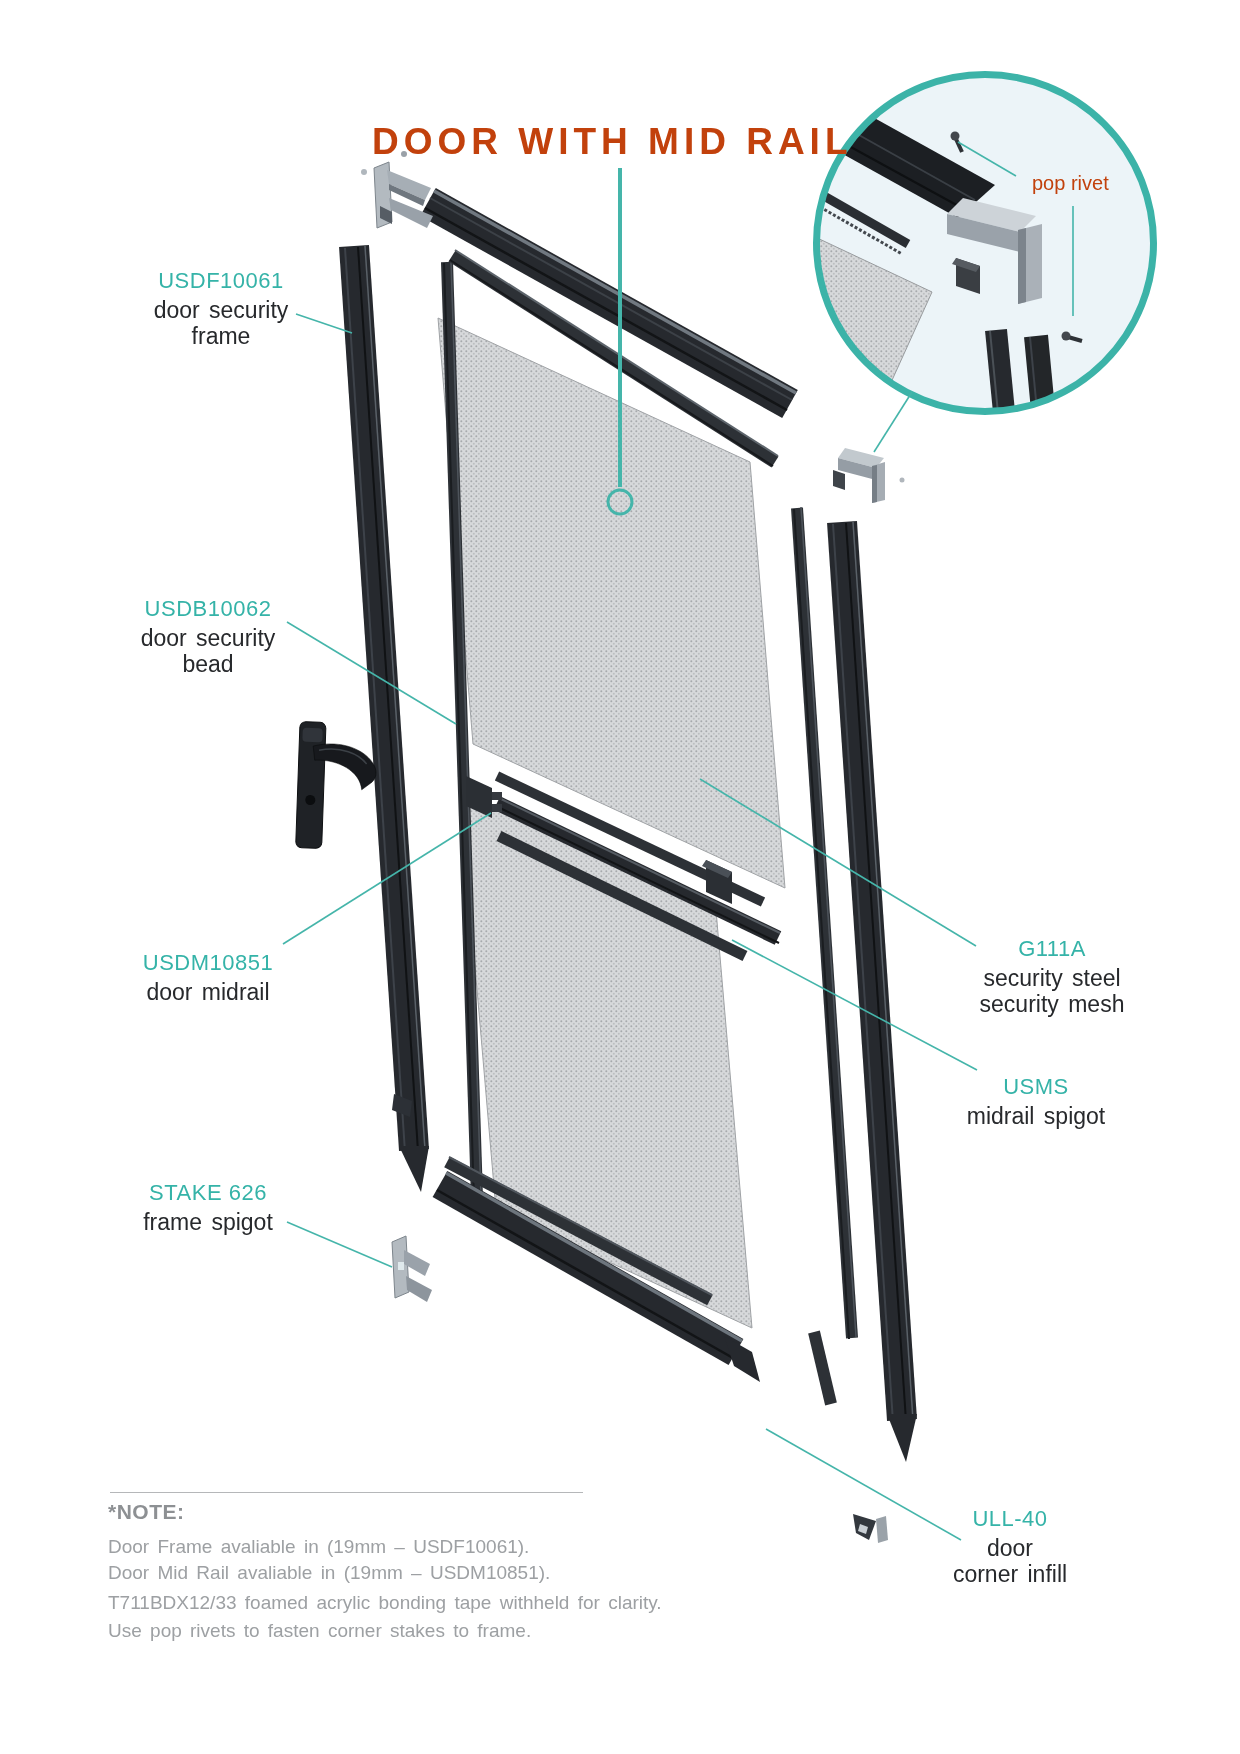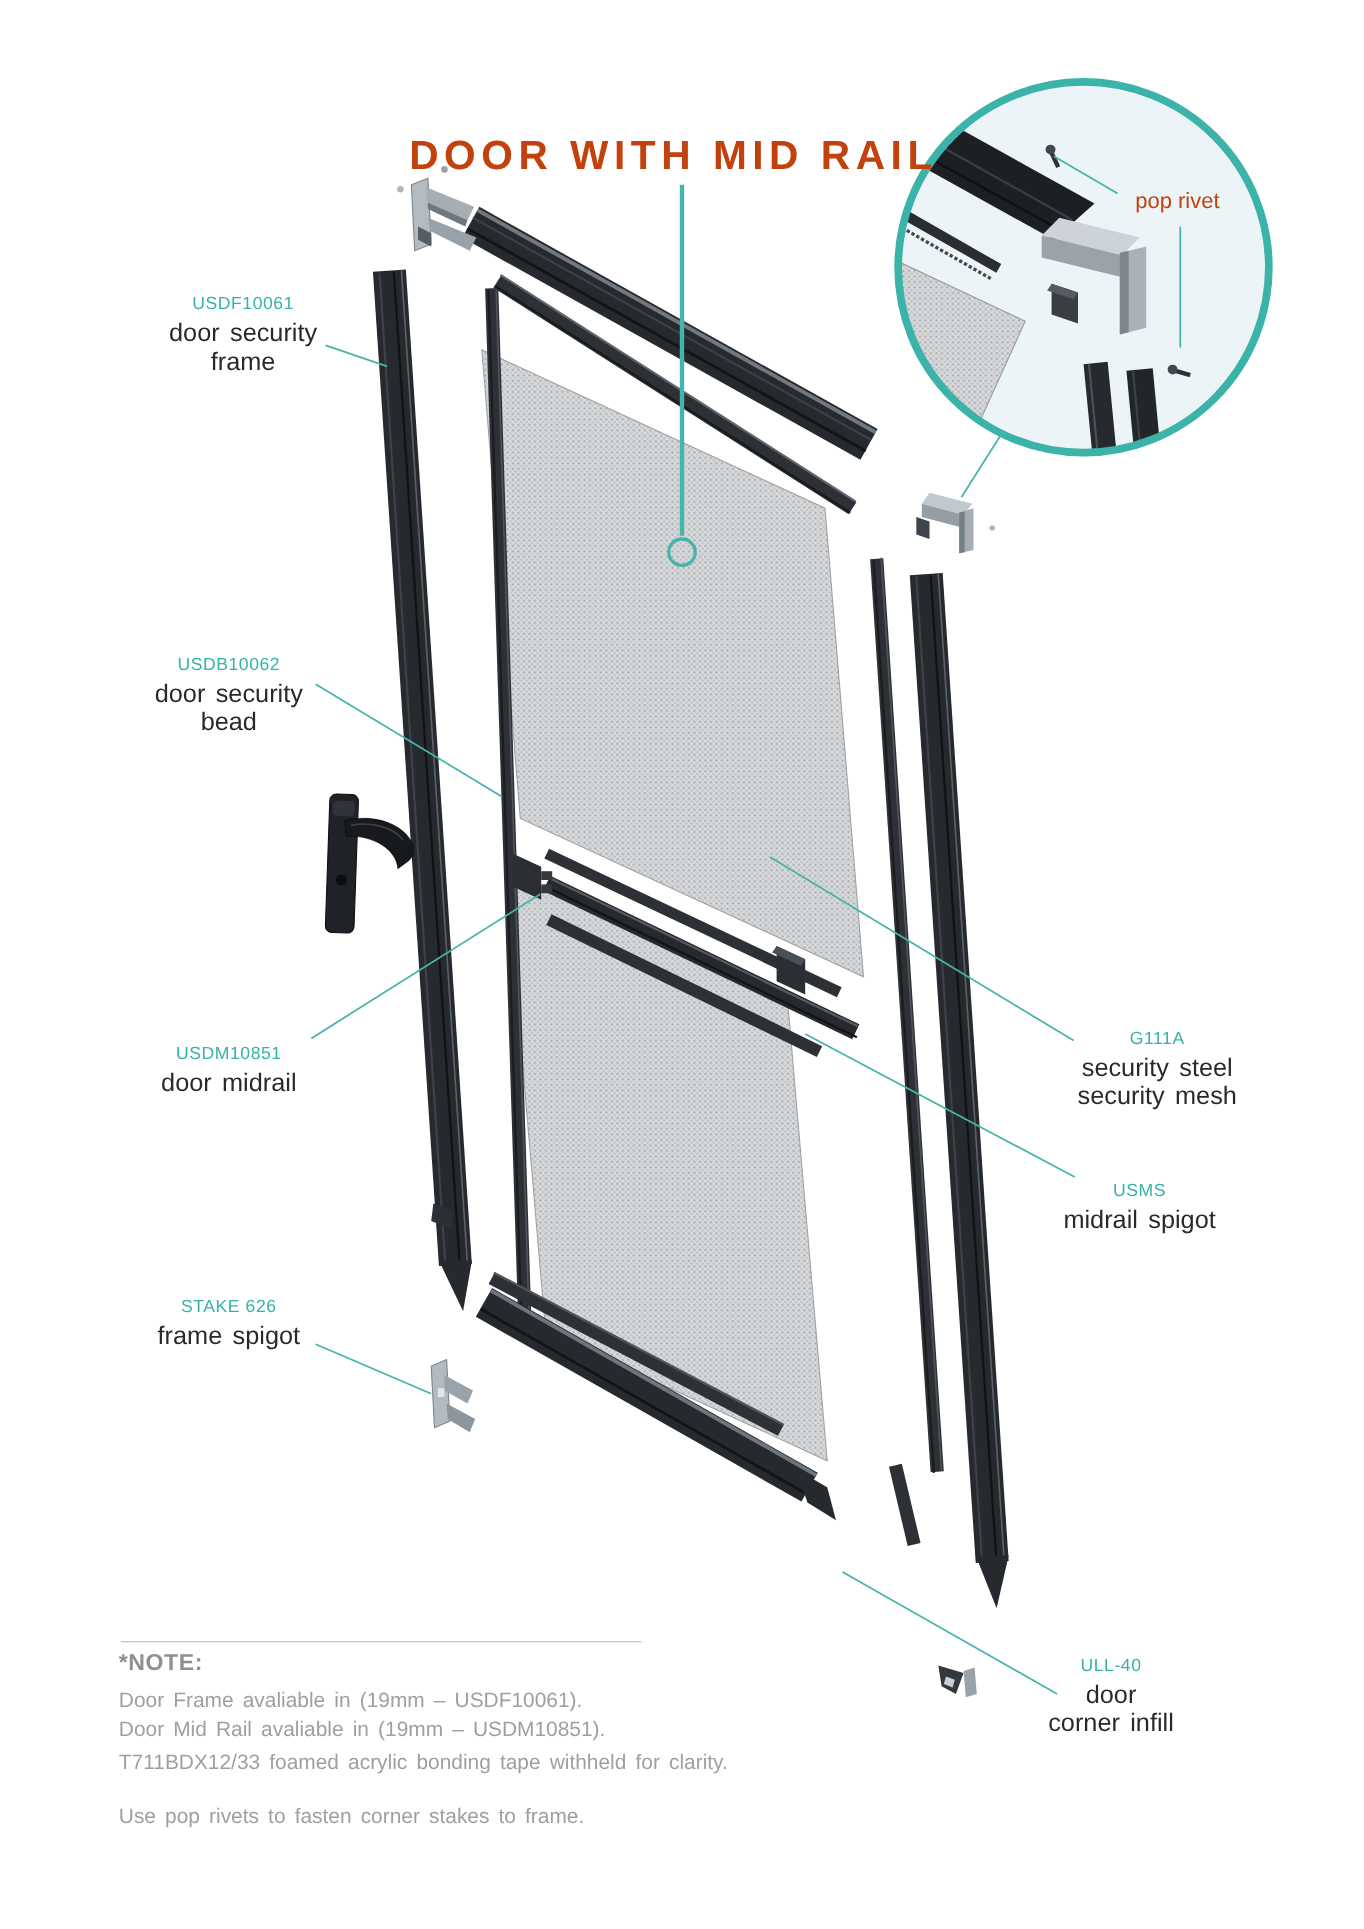--- a/index.html
+++ b/index.html
@@ -7,38 +7,38 @@
     width:1240px;height:1754px;background:#ffffff;position:relative;overflow:hidden;
     font-family:"Liberation Sans", sans-serif;
   }
   svg{position:absolute;left:0;top:0;}
   .abs{position:absolute;}
   .title{
     left:372px;top:121px;font-size:37px;letter-spacing:5px;color:#c2410c;
     white-space:nowrap;font-weight:700;text-align:right;
   }
   .part-label{text-align:center;}
-  .part-label .code{font-size:16px;color:#35b3a8;letter-spacing:0.5px;margin-bottom:3px;}
+  .part-label .code{font-size:22px;color:#35b3a8;letter-spacing:0.5px;margin-bottom:3px;}
   .part-label .desc{font-size:23px;color:#27292c;line-height:26px;word-spacing:3px;}
   .part-label .desc:empty{display:none;}
   .lbl-usdf{left:100px;top:268px;width:242px;}
   .lbl-usdb{left:88px;top:596px;width:240px;}
   .lbl-usdm{left:88px;top:950px;width:240px;}
   .lbl-stake{left:88px;top:1180px;width:240px;}
   .lbl-g111a{left:928px;top:936px;width:248px;}
   .lbl-usms{left:912px;top:1074px;width:248px;}
   .lbl-ull40{left:886px;top:1506px;width:248px;}
   .pop-rivet{left:1032px;top:172px;font-size:20px;color:#c2410c;white-space:nowrap;}
   .note-divider{left:110px;top:1492px;width:473px;border-top:1px solid #b5b7b9;height:0;}
   .note-head{left:108px;top:1500px;font-size:21px;font-weight:700;color:#8d9093;letter-spacing:0.5px;}
   .note-line{left:108px;font-size:19px;color:#9da0a3;word-spacing:3px;white-space:nowrap;}
   .nl0{top:1536px;}
   .nl1{top:1562px;text-align:right;}
   .nl2{top:1592px;}
-  .nl3{top:1620px;margin-top:21px;}
+  .nl3{top:1620px;}
 </style>
 </head>
 <body>
 
 <svg width="1240" height="1754" viewBox="0 0 1240 1754">
   <defs>
     <pattern id="meshP" width="5" height="5" patternUnits="userSpaceOnUse">
       <rect width="5" height="5" fill="#d7d9db"></rect>
       <circle cx="1.3" cy="1.3" r="1" fill="#a7aaad"></circle>
       <circle cx="3.8" cy="3.8" r="1" fill="#bcbfc1"></circle>

